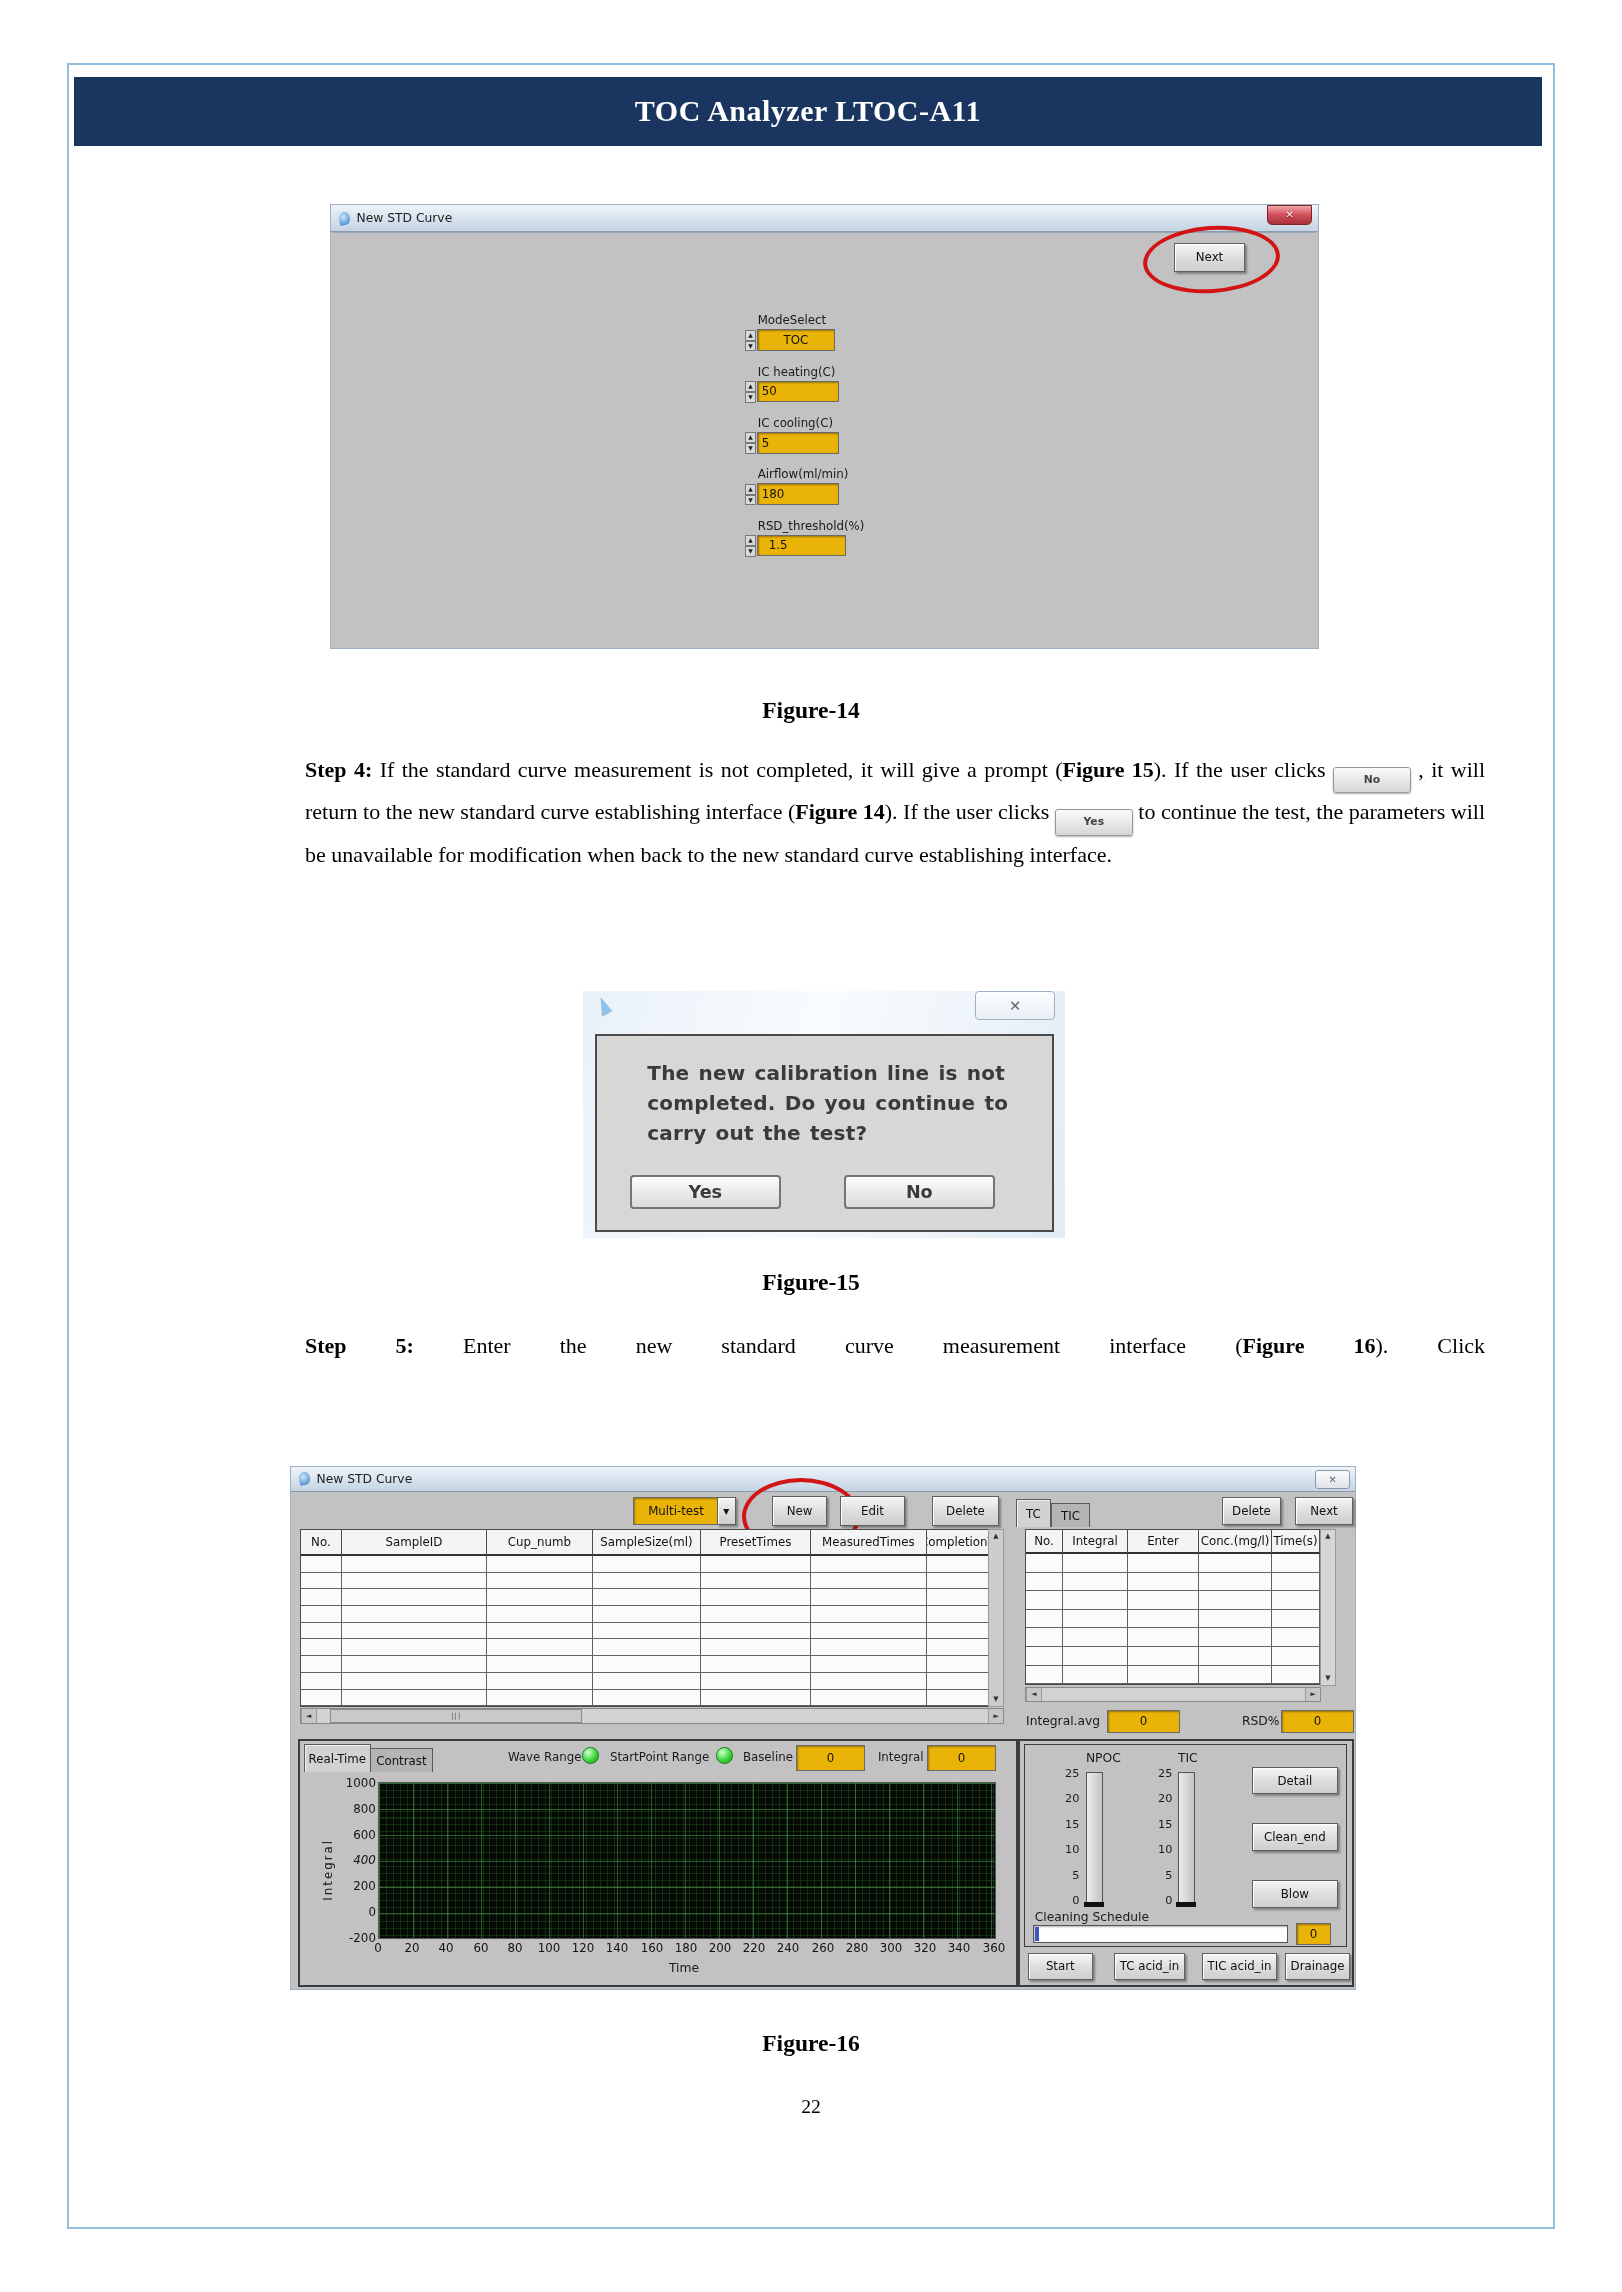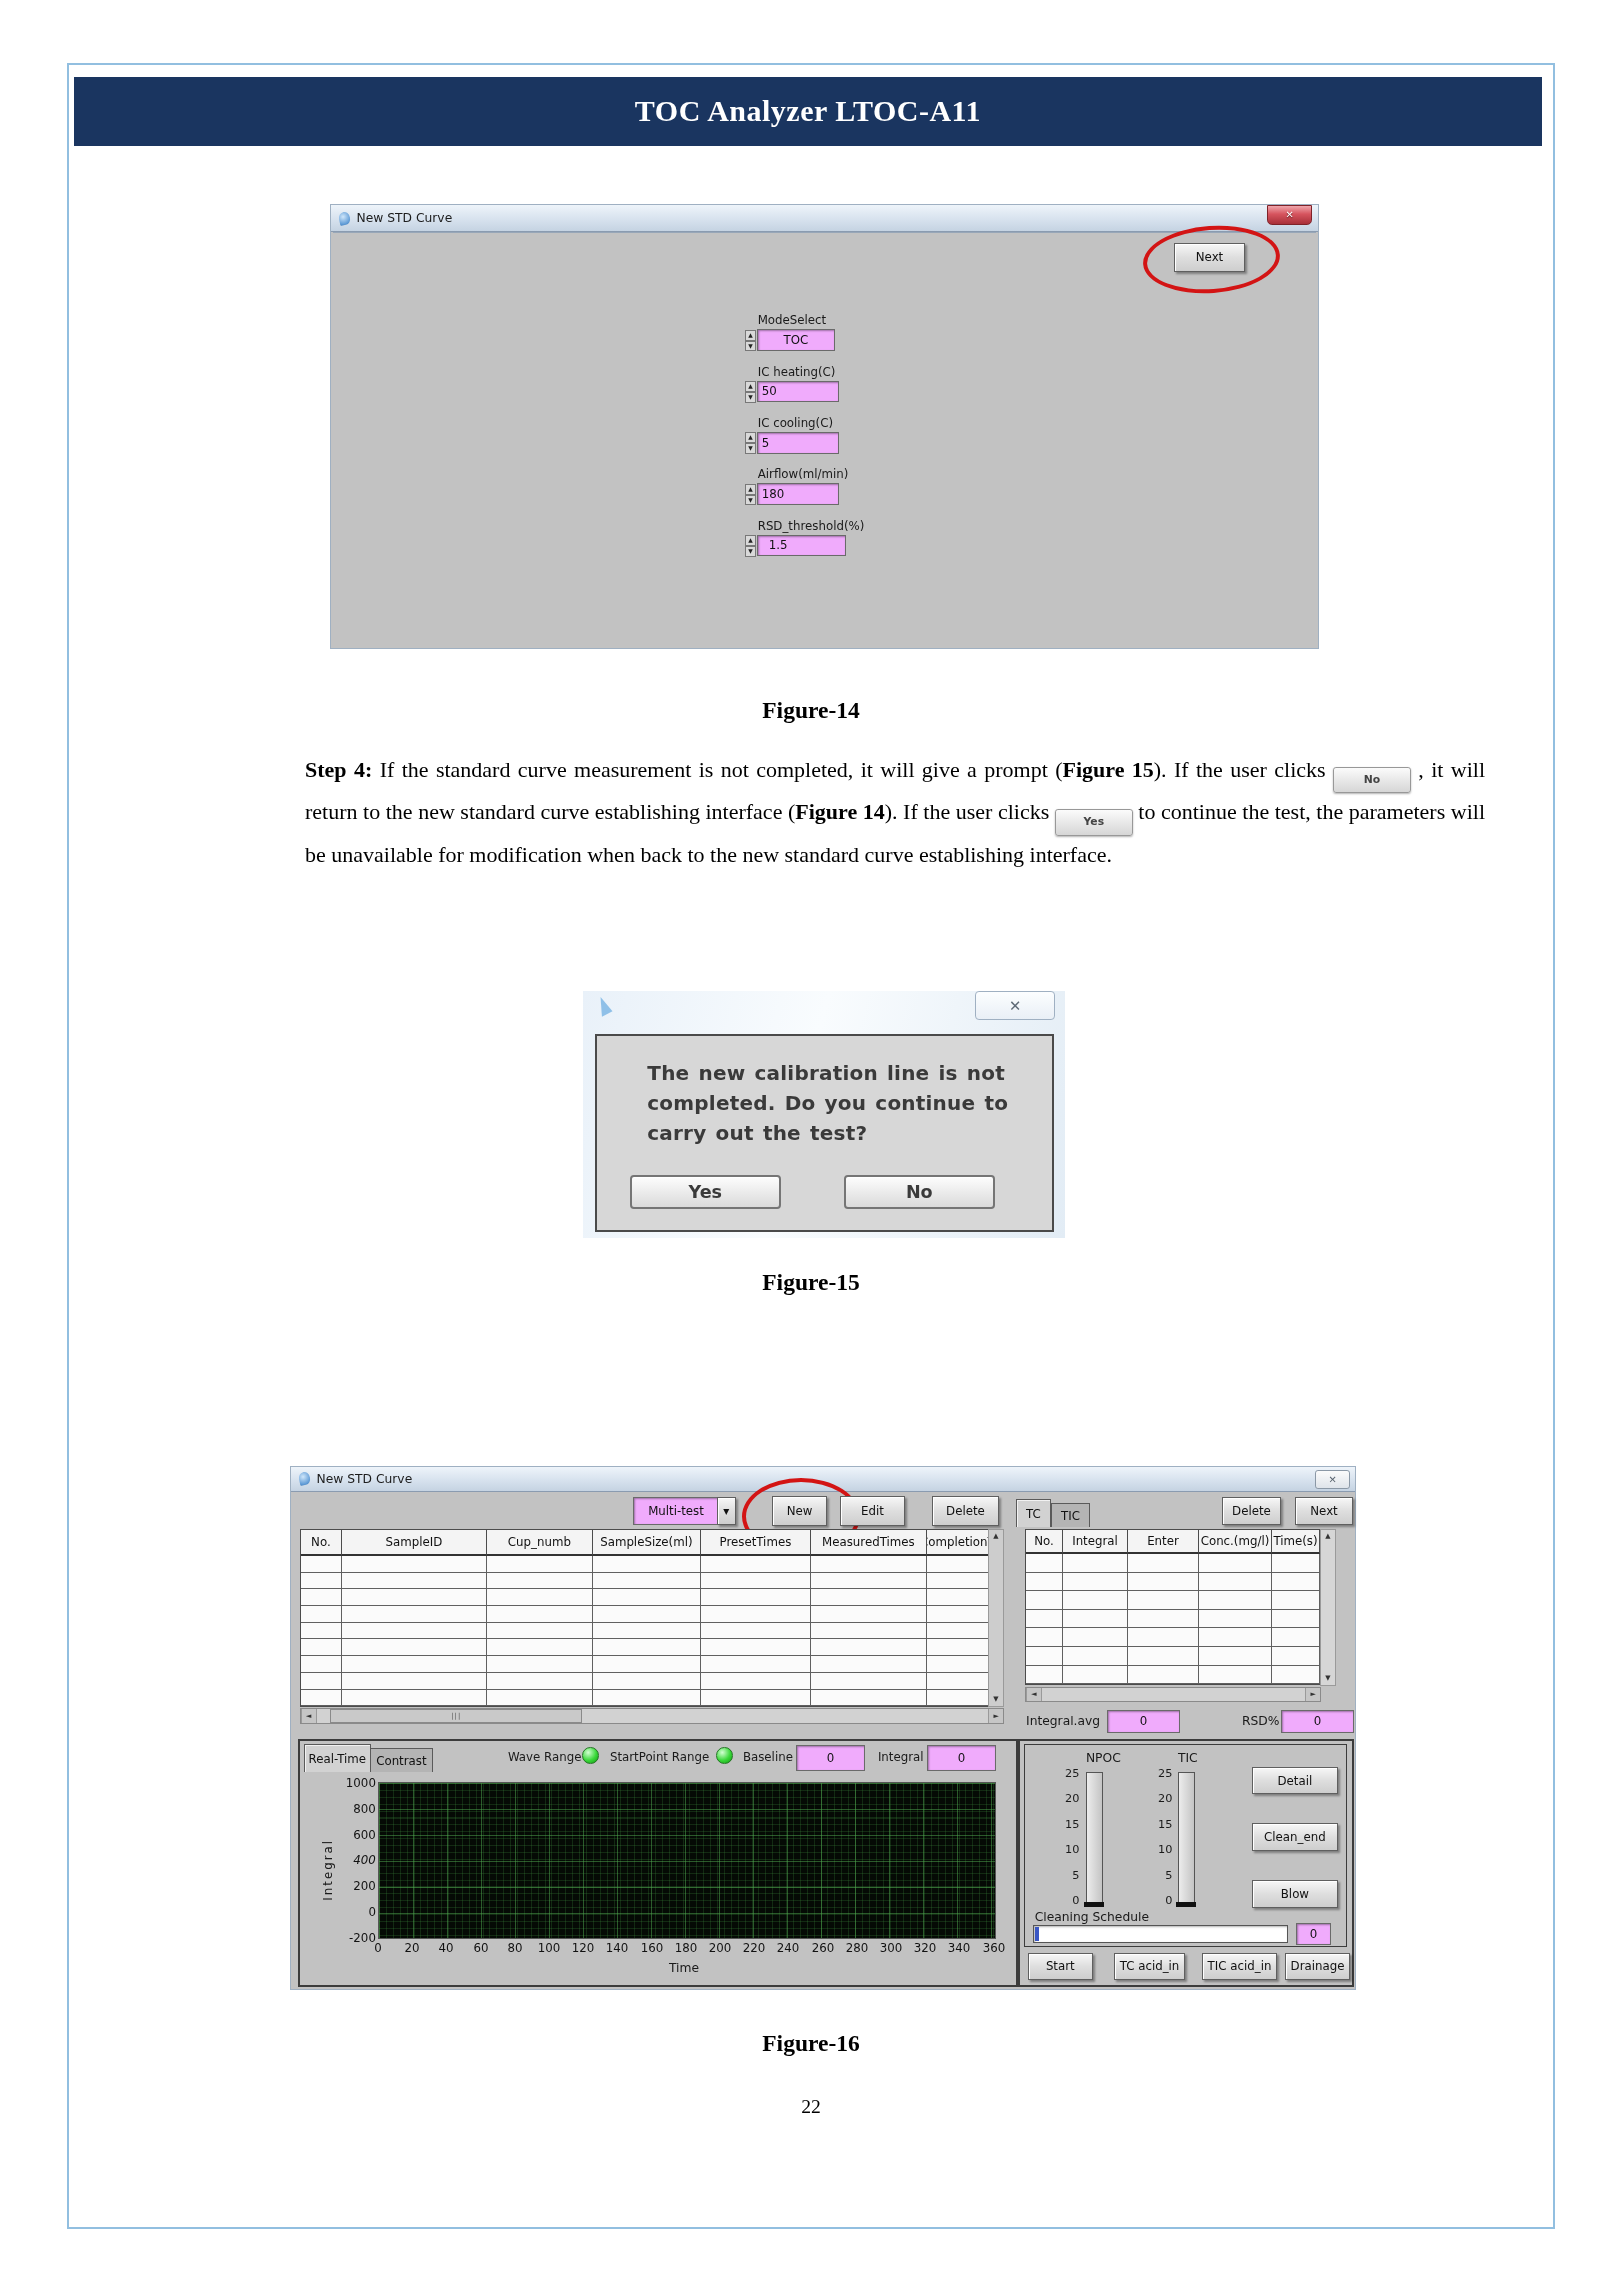--- a/index.html
+++ b/index.html
@@ -12,21 +12,21 @@
   .hdrbar span{color:#fff;font:bold 30px "Liberation Serif",serif;letter-spacing:0.5px;}
 
   
   .winshot{position:absolute;background:#c2c2c2;box-shadow:0 0 0 1px #9fb0c2;}
   .titlebar{position:absolute;left:0;top:0;right:0;height:25.5px;background:linear-gradient(#eef4fa,#d7e2ee 55%,#c5d3e2);border-bottom:1px solid #8a9bb0;display:flex;align-items:center;}
   .titlebar .ttl{font:12.3px "DejaVu Sans",sans-serif;color:#1c1c1c;margin-left:25.5px;}
   .appdot{position:absolute;left:7.8px;top:6.9px;width:10.8px;height:12.7px;background:radial-gradient(circle at 40% 35%,#cfe6fa,#5f9bd6 70%,#3b6ea8);border-radius:50% 50% 50% 10%;transform:rotate(-12deg);}
   .closered{position:absolute;right:5.9px;top:0;width:43px;height:17.6px;border-radius:0 0 4.9px 4.9px;background:linear-gradient(#f0a6ac,#d6545e 45%,#a83039);border:1px solid #7e2228;display:flex;align-items:center;justify-content:center;color:#fff;font:bold 9.8px "DejaVu Sans",sans-serif;text-shadow:0 1px 1px #5c1216;}
   .closelite{position:absolute;right:4.9px;top:2.9px;width:33px;height:16.7px;background:linear-gradient(#fbfbfb,#dfe4ea);border:1px solid #8b98a6;border-radius:2.9px;display:flex;align-items:center;justify-content:center;color:#5a6570;font:bold 9.8px "DejaVu Sans",sans-serif;}
   .btn3d{background:linear-gradient(#f7f7f7,#dedede 50%,#cecece);border:1px solid #5f5f5f;box-shadow:inset 1px 1px 0 #ffffff,1.5px 1.5px 2px rgba(0,0,0,.35);display:flex;align-items:center;justify-content:center;font:11.8px "DejaVu Sans",sans-serif;color:#111;}
-  .sunken{background:#f0abfc;border:1px solid #6a6a6a;box-shadow:inset 1px 1px 2px rgba(0,0,0,.35);font:11.8px "DejaVu Sans",sans-serif;color:#111;display:flex;align-items:center;}
+  .sunken{background:#eab308;border:1px solid #6a6a6a;box-shadow:inset 1px 1px 2px rgba(0,0,0,.35);font:11.8px "DejaVu Sans",sans-serif;color:#111;display:flex;align-items:center;}
   .redellipse{position:absolute;border:4.9px solid #d31414;border-radius:50%;transform:rotate(-4deg);background:transparent;}
   .uilabel{font:11.8px "DejaVu Sans",sans-serif;color:#1a1a1a;position:absolute;white-space:nowrap;}
   .led{position:absolute;width:14.7px;height:14.7px;border-radius:50%;background:radial-gradient(circle at 35% 30%,#d2ffd2,#3ad83a 55%,#0f9a0f);border:1px solid #247524;}
   .spin{width:10.8px;height:20.6px;display:flex;flex-direction:column;margin-right:1px;}
   .spin i{flex:1;font:5.9px/8.8px "DejaVu Sans",sans-serif;text-align:center;font-style:normal;background:#d9d9d9;border:1px solid #787878;color:#222;}
 
   
   .bgblob{position:absolute;height:10.8px;border-radius:2.9px;background:#72777c;top:2px;}
   .f14field{margin-bottom:13.7px;}
   .f14field .lbl{font:11.8px "DejaVu Sans",sans-serif;color:#1a1a1a;margin:0 0 2px 12.7px;}
@@ -171,20 +171,23 @@
     <div class="close15">✕</div>
     <div class="dlg15">
       <div class="dlgmsg">The new calibration line is not completed. Do you continue to carry out the test?</div>
       <div class="dlgbtn" style="left:33px;top:139px;">Yes</div>
       <div class="dlgbtn" style="left:247px;top:139px;">No</div>
     </div>
   </div>
 
   <div class="caption" style="top:1204px;">Figure-15</div>
 
+  <div class="para jline" style="left:236px;top:1262px;width:1180px;">
+    <b>Step 5:</b><span> Enter the new standard curve measurement interface (</span><b>Figure 16</b><span>). Click</span>
+  </div>
 
   <div class="winshot" style="left:222px;top:1402px;width:1064px;height:522px;">
     <div class="titlebar" style="height:23.5px;">
       <span class="appdot" style="top:4.9px;"></span>
       <span class="ttl">New STD Curve</span>
       <span class="closelite">✕</span>
     </div>
     <div class="abs" style="left:2px;top:24.5px;right:2px;bottom:2px;background:#c2c2c2;">
 
       <div class="sunken" style="position:absolute;left:340px;top:5.9px;width:84px;height:25.5px;justify-content:center;">Multi-test</div>

